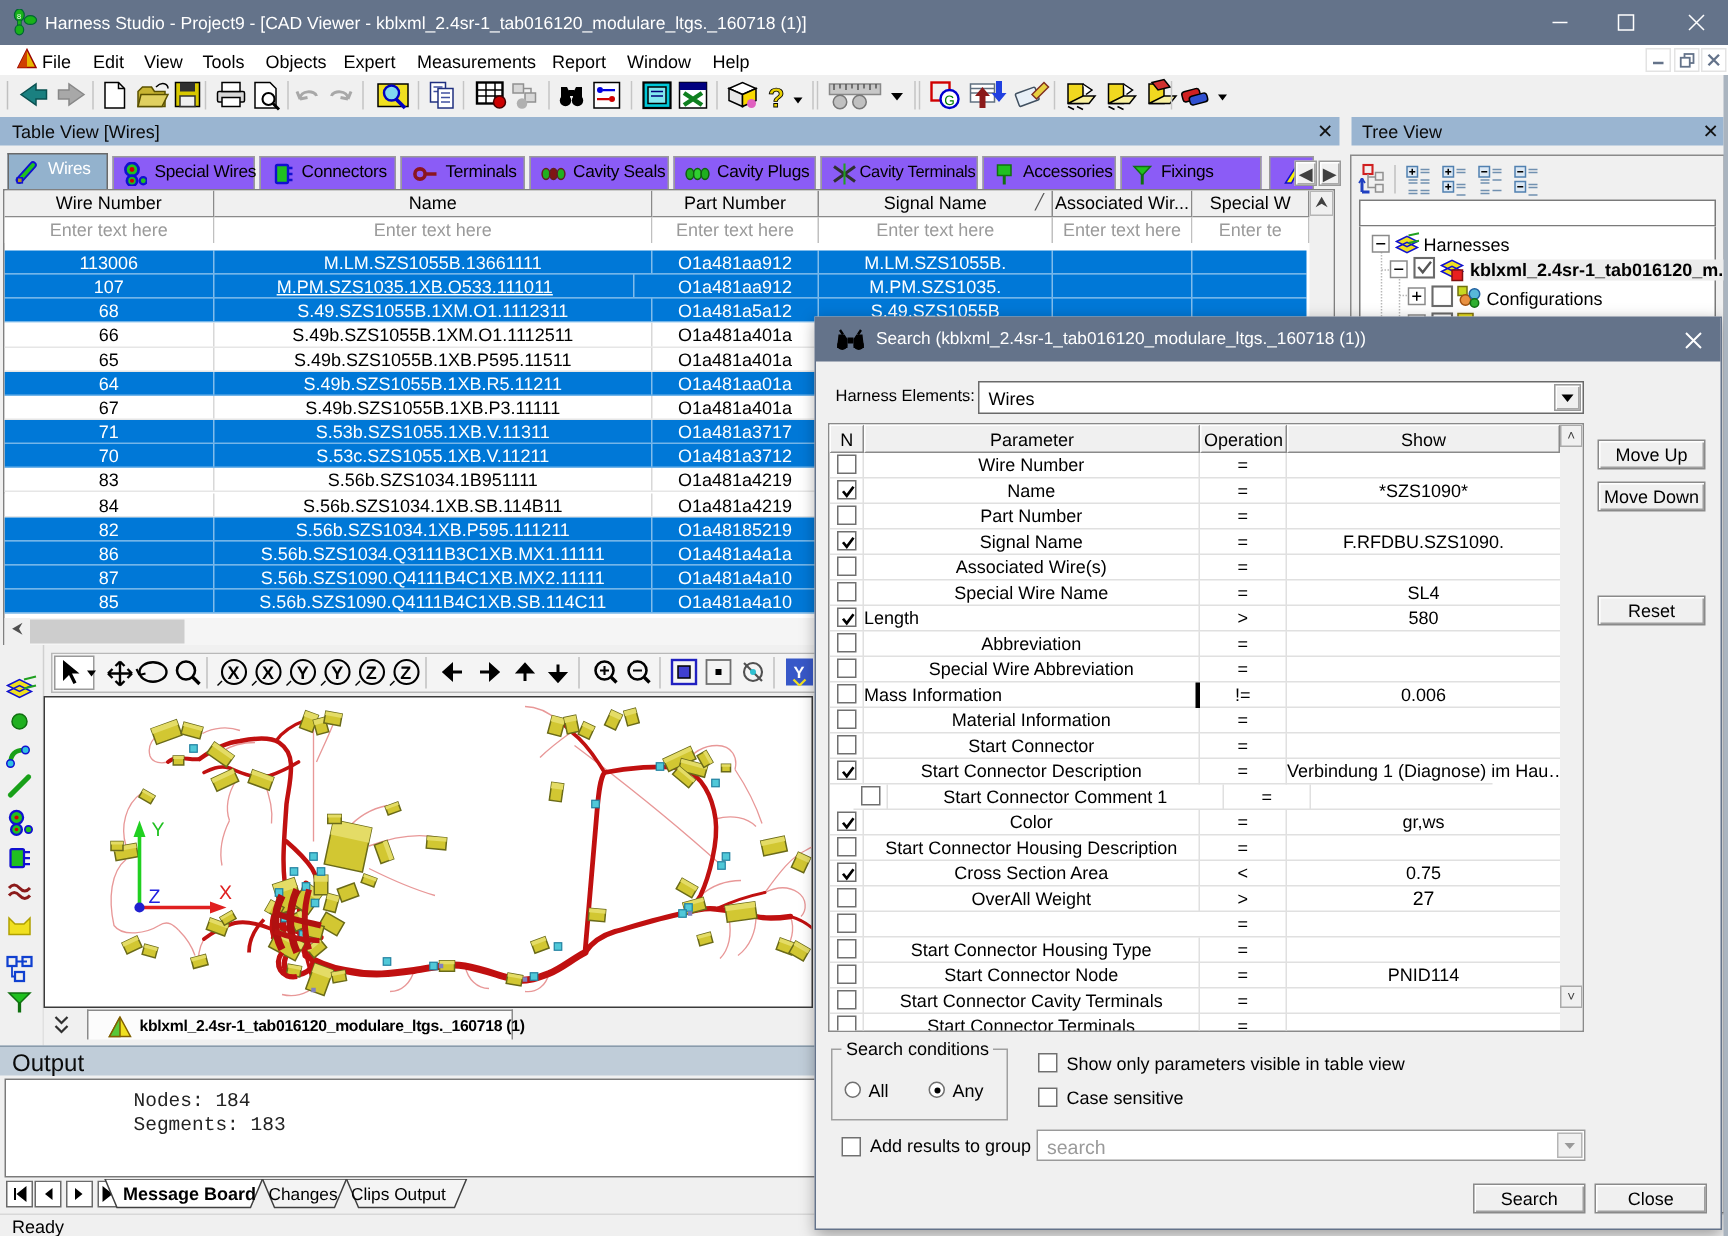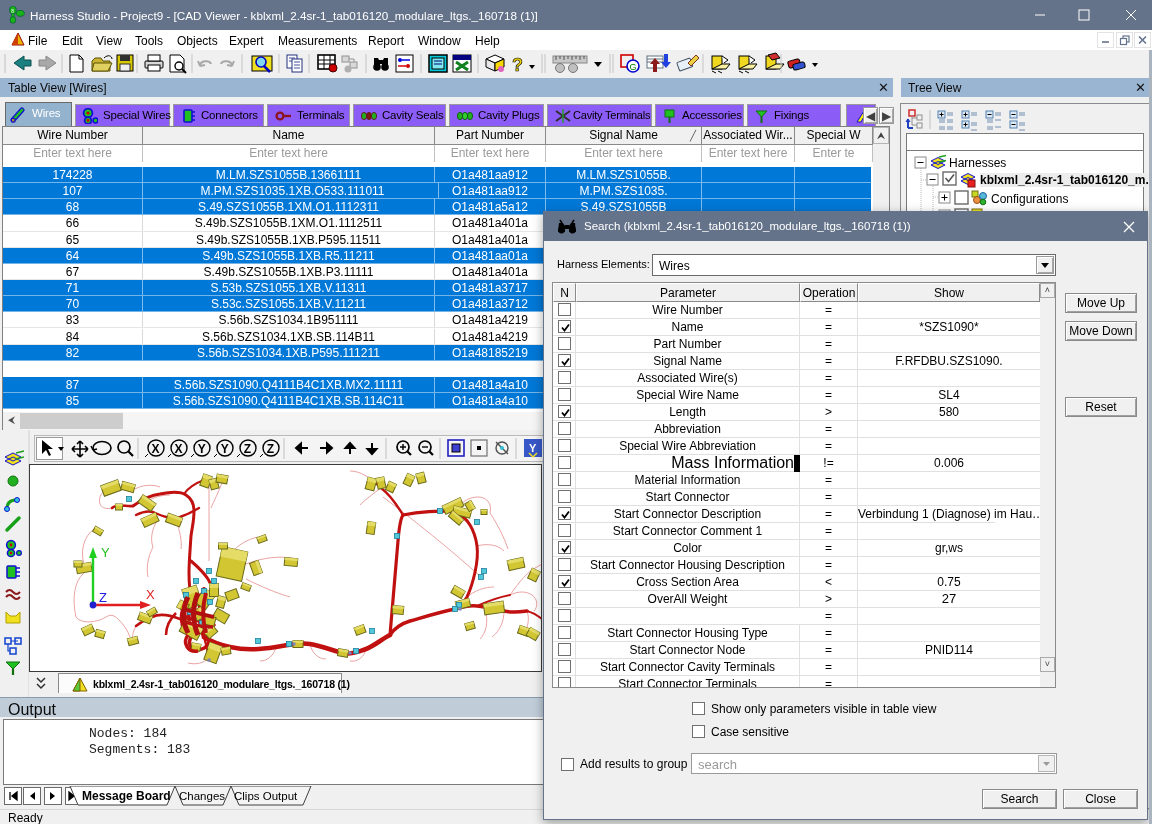--- a/index.html
+++ b/index.html
@@ -317,30 +317,30 @@
       <div class="hdrcell" style="left:792px;top:0px;width:78px;height:18px;line-height:17px">Special W</div>
       <div class="fltcell" style="left:0px;top:18px;width:140px;height:17px;line-height:16px">Enter text here</div>
       <div class="fltcell" style="left:140px;top:18px;width:292px;height:17px;line-height:16px">Enter text here</div>
       <div class="fltcell" style="left:432px;top:18px;width:111px;height:17px;line-height:16px">Enter text here</div>
       <div class="fltcell" style="left:543px;top:18px;width:156px;height:17px;line-height:16px">Enter text here</div>
       <div class="fltcell" style="left:699px;top:18px;width:93px;height:17px;line-height:16px">Enter text here</div>
       <div class="fltcell" style="left:792px;top:18px;width:78px;height:17px;line-height:16px">Enter te</div>
 
       <div id="rows" class="abs" style="left:0;top:40px;width:870px;height:245px">
       <div class="drow rowsel" style="top:0.0px;border-bottom:1px solid rgba(255,255,255,0.45);">
-            <div class="dcell" style="left:0px;width:140px;">174228</div>
+            <div class="dcell" style="left:0px;width:140px;">113006</div>
             <div class="dcell" style="left:140px;width:292px;">M.LM.SZS1055B.13661111</div>
             <div class="dcell" style="left:432px;width:111px;">O1a481aa912</div>
             <div class="dcell" style="left:543px;width:156px;">M.LM.SZS1055B.</div>
             <div class="dcell" style="left:699px;width:93px;"></div>
             <div class="dcell" style="left:792px;width:78px;"></div>
           </div>
       <div class="drow rowsel" style="top:16.1px;border-bottom:1px solid rgba(255,255,255,0.45);">
             <div class="dcell" style="left:0px;width:140px;">107</div>
-            <div class="dcell" style="left:144px;width:292px;">M.PM.SZS1035.1XB.O533.111011</div>
+            <div class="dcell" style="left:128px;width:292px;text-decoration:underline;">M.PM.SZS1035.1XB.O533.111011</div>
             <div class="dcell" style="left:432px;width:111px;">O1a481aa912</div>
             <div class="dcell" style="left:543px;width:156px;">M.PM.SZS1035.</div>
             <div class="dcell" style="left:699px;width:93px;"></div>
             <div class="dcell" style="left:792px;width:78px;"></div>
           </div>
       <div class="drow rowsel" style="top:32.3px;border-bottom:1px solid rgba(255,255,255,0.45);">
             <div class="dcell" style="left:0px;width:140px;">68</div>
             <div class="dcell" style="left:140px;width:292px;">S.49.SZS1055B.1XM.O1.1112311</div>
             <div class="dcell" style="left:432px;width:111px;">O1a481a5a12</div>
             <div class="dcell" style="left:543px;width:156px;">S.49.SZS1055B</div>
@@ -408,20 +408,28 @@
             <div class="dcell" style="left:140px;width:292px;border-right:1px solid #d8d8d8;">S.56b.SZS1034.1XB.SB.114B11</div>
             <div class="dcell" style="left:432px;width:111px;border-right:1px solid #d8d8d8;">O1a481a4219</div>
             <div class="dcell" style="left:543px;width:156px;border-right:1px solid #d8d8d8;"></div>
             <div class="dcell" style="left:699px;width:93px;border-right:1px solid #d8d8d8;"></div>
             <div class="dcell" style="left:792px;width:78px;border-right:1px solid #d8d8d8;"></div>
           </div>
       <div class="drow rowsel" style="top:177.6px;border-bottom:1px solid rgba(255,255,255,0.45);">
             <div class="dcell" style="left:0px;width:140px;">82</div>
             <div class="dcell" style="left:140px;width:292px;">S.56b.SZS1034.1XB.P595.111211</div>
             <div class="dcell" style="left:432px;width:111px;">O1a48185219</div>
+            <div class="dcell" style="left:543px;width:156px;"></div>
+            <div class="dcell" style="left:699px;width:93px;"></div>
+            <div class="dcell" style="left:792px;width:78px;"></div>
+          </div>
+      <div class="drow rowsel" style="top:193.8px;border-bottom:1px solid rgba(255,255,255,0.45);">
+            <div class="dcell" style="left:0px;width:140px;">86</div>
+            <div class="dcell" style="left:140px;width:292px;">S.56b.SZS1034.Q3111B3C1XB.MX1.11111</div>
+            <div class="dcell" style="left:432px;width:111px;">O1a481a4a1a</div>
             <div class="dcell" style="left:543px;width:156px;"></div>
             <div class="dcell" style="left:699px;width:93px;"></div>
             <div class="dcell" style="left:792px;width:78px;"></div>
           </div>
       <div class="drow rowsel" style="top:209.9px;border-bottom:1px solid rgba(255,255,255,0.45);">
             <div class="dcell" style="left:0px;width:140px;">87</div>
             <div class="dcell" style="left:140px;width:292px;">S.56b.SZS1090.Q4111B4C1XB.MX2.11111</div>
             <div class="dcell" style="left:432px;width:111px;">O1a481a4a10</div>
             <div class="dcell" style="left:543px;width:156px;"></div>
             <div class="dcell" style="left:699px;width:93px;"></div>
@@ -1117,42 +1125,42 @@
             <div class="abs" style="left:247px;top:0;width:58px;height:17px;text-align:center;line-height:16px;font-size:12px;border-right:1px solid #e0e0e0">=</div>
             <div class="abs" style="left:305px;top:0;width:182px;height:17px;text-align:center;line-height:16px;font-size:12px;white-space:nowrap;overflow:hidden">SL4</div>
             <div class="abs" style="left:0;top:0;width:23px;height:17px;border-right:1px solid #e0e0e0"></div>
           </div>
       <div class="abs" style="left:0;top:102px;width:487px;height:17px;border-bottom:1px solid #e0e0e0">
             <div class="abs" style="left:5px;top:1px;width:13px;height:13px;background:#fff;border:1px solid #707070">
               <svg style="position:absolute;left:1px;top:1px" width="11" height="11">
                 <path d="M2 5.5 L4.5 8.5 L9 2.5" fill="none" stroke="#000" stroke-width="1.8"></path>
               </svg>
             </div>
-            <div class="abs" style="left:23px;top:0;width:224px;height:17px;text-align:center;line-height:16px;font-size:12px;border-right:1px solid #e0e0e0;white-space:nowrap;overflow:hidden">Length</div>
+            <div class="abs" style="left:23px;top:0;width:224px;height:17px;text-align:left;line-height:16px;font-size:12px;border-right:1px solid #e0e0e0;white-space:nowrap;overflow:hidden">Length</div>
             <div class="abs" style="left:247px;top:0;width:58px;height:17px;text-align:center;line-height:16px;font-size:12px;border-right:1px solid #e0e0e0">&gt;</div>
             <div class="abs" style="left:305px;top:0;width:182px;height:17px;text-align:center;line-height:16px;font-size:12px;white-space:nowrap;overflow:hidden">580</div>
             <div class="abs" style="left:0;top:0;width:23px;height:17px;border-right:1px solid #e0e0e0"></div>
           </div>
       <div class="abs" style="left:0;top:119px;width:487px;height:17px;border-bottom:1px solid #e0e0e0">
             <div class="abs" style="left:5px;top:1px;width:13px;height:13px;background:#fff;border:1px solid #707070"></div>
             <div class="abs" style="left:23px;top:0;width:224px;height:17px;text-align:center;line-height:16px;font-size:12px;border-right:1px solid #e0e0e0;white-space:nowrap;overflow:hidden">Abbreviation</div>
             <div class="abs" style="left:247px;top:0;width:58px;height:17px;text-align:center;line-height:16px;font-size:12px;border-right:1px solid #e0e0e0">=</div>
             <div class="abs" style="left:305px;top:0;width:182px;height:17px;text-align:center;line-height:16px;font-size:12px;white-space:nowrap;overflow:hidden"></div>
             <div class="abs" style="left:0;top:0;width:23px;height:17px;border-right:1px solid #e0e0e0"></div>
           </div>
       <div class="abs" style="left:0;top:136px;width:487px;height:17px;border-bottom:1px solid #e0e0e0">
             <div class="abs" style="left:5px;top:1px;width:13px;height:13px;background:#fff;border:1px solid #707070"></div>
             <div class="abs" style="left:23px;top:0;width:224px;height:17px;text-align:center;line-height:16px;font-size:12px;border-right:1px solid #e0e0e0;white-space:nowrap;overflow:hidden">Special Wire Abbreviation</div>
             <div class="abs" style="left:247px;top:0;width:58px;height:17px;text-align:center;line-height:16px;font-size:12px;border-right:1px solid #e0e0e0">=</div>
             <div class="abs" style="left:305px;top:0;width:182px;height:17px;text-align:center;line-height:16px;font-size:12px;white-space:nowrap;overflow:hidden"></div>
             <div class="abs" style="left:0;top:0;width:23px;height:17px;border-right:1px solid #e0e0e0"></div>
           </div>
       <div class="abs" style="left:0;top:153px;width:487px;height:17px;border-bottom:1px solid #e0e0e0">
             <div class="abs" style="left:5px;top:1px;width:13px;height:13px;background:#fff;border:1px solid #707070"></div>
-            <div class="abs" style="left:23px;top:0;width:224px;height:17px;text-align:right;line-height:16px;font-size:16px;border-right:6px solid #000000;white-space:nowrap;overflow:hidden">Mass Information</div>
+            <div class="abs" style="left:23px;top:0;width:224px;height:17px;text-align:left;line-height:16px;font-size:12px;border-right:3px solid #000000;white-space:nowrap;overflow:hidden">Mass Information</div>
             <div class="abs" style="left:247px;top:0;width:58px;height:17px;text-align:center;line-height:16px;font-size:12px;border-right:1px solid #e0e0e0">!=</div>
             <div class="abs" style="left:305px;top:0;width:182px;height:17px;text-align:center;line-height:16px;font-size:12px;white-space:nowrap;overflow:hidden">0.006</div>
             <div class="abs" style="left:0;top:0;width:23px;height:17px;border-right:1px solid #e0e0e0"></div>
           </div>
       <div class="abs" style="left:0;top:170px;width:487px;height:17px;border-bottom:1px solid #e0e0e0">
             <div class="abs" style="left:5px;top:1px;width:13px;height:13px;background:#fff;border:1px solid #707070"></div>
             <div class="abs" style="left:23px;top:0;width:224px;height:17px;text-align:center;line-height:16px;font-size:12px;border-right:1px solid #e0e0e0;white-space:nowrap;overflow:hidden">Material Information</div>
             <div class="abs" style="left:247px;top:0;width:58px;height:17px;text-align:center;line-height:16px;font-size:12px;border-right:1px solid #e0e0e0">=</div>
             <div class="abs" style="left:305px;top:0;width:182px;height:17px;text-align:center;line-height:16px;font-size:12px;white-space:nowrap;overflow:hidden"></div>
             <div class="abs" style="left:0;top:0;width:23px;height:17px;border-right:1px solid #e0e0e0"></div>
@@ -1168,21 +1176,21 @@
             <div class="abs" style="left:5px;top:1px;width:13px;height:13px;background:#fff;border:1px solid #707070">
               <svg style="position:absolute;left:1px;top:1px" width="11" height="11">
                 <path d="M2 5.5 L4.5 8.5 L9 2.5" fill="none" stroke="#000" stroke-width="1.8"></path>
               </svg>
             </div>
             <div class="abs" style="left:23px;top:0;width:224px;height:17px;text-align:center;line-height:16px;font-size:12px;border-right:1px solid #e0e0e0;white-space:nowrap;overflow:hidden">Start Connector Description</div>
             <div class="abs" style="left:247px;top:0;width:58px;height:17px;text-align:center;line-height:16px;font-size:12px;border-right:1px solid #e0e0e0">=</div>
             <div class="abs" style="left:305px;top:0;width:182px;height:17px;text-align:center;line-height:16px;font-size:12px;white-space:nowrap;overflow:hidden">Verbindung 1 (Diagnose) im Hau…</div>
             <div class="abs" style="left:0;top:0;width:23px;height:17px;border-right:1px solid #e0e0e0"></div>
           </div>
-      <div class="abs" style="left:0;top:221px;width:537px;height:17px;border-bottom:1px solid #e0e0e0">
+      <div class="abs" style="left:16px;top:221px;width:537px;height:17px;border-bottom:1px solid #e0e0e0">
             <div class="abs" style="left:5px;top:1px;width:13px;height:13px;background:#fff;border:1px solid #707070"></div>
             <div class="abs" style="left:23px;top:0;width:224px;height:17px;text-align:center;line-height:16px;font-size:12px;border-right:1px solid #e0e0e0;white-space:nowrap;overflow:hidden">Start Connector Comment 1</div>
             <div class="abs" style="left:247px;top:0;width:58px;height:17px;text-align:center;line-height:16px;font-size:12px;border-right:1px solid #e0e0e0">=</div>
             <div class="abs" style="left:305px;top:0;width:182px;height:17px;text-align:center;line-height:16px;font-size:12px;white-space:nowrap;overflow:hidden"></div>
             <div class="abs" style="left:0;top:0;width:23px;height:17px;border-right:1px solid #e0e0e0"></div>
           </div>
       <div class="abs" style="left:0;top:238px;width:487px;height:17px;border-bottom:1px solid #e0e0e0">
             <div class="abs" style="left:5px;top:1px;width:13px;height:13px;background:#fff;border:1px solid #707070">
               <svg style="position:absolute;left:1px;top:1px" width="11" height="11">
                 <path d="M2 5.5 L4.5 8.5 L9 2.5" fill="none" stroke="#000" stroke-width="1.8"></path>
@@ -1255,20 +1263,29 @@
       </div>
       <div class="abs" style="left:487px;top:0;width:15px;height:404px;background:#f0f0f0">
         <div class="sbtn" style="left:0;top:0;width:15px;height:15px;line-height:13px;font-size:9px;border-color:#aaa">˄</div>
         <div class="sbtn" style="left:0;top:374px;width:15px;height:15px;line-height:13px;font-size:9px;border-color:#aaa">˅</div>
       </div>
     </div>
     <div class="btn3d" style="left:521px;top:81px;width:72px;height:20px;line-height:19px">Move Up</div>
     <div class="btn3d" style="left:521px;top:109px;width:72px;height:20px;line-height:19px">Move Down</div>
     <div class="btn3d" style="left:521px;top:185px;width:72px;height:20px;line-height:19px">Reset</div>
 
+    <div class="abs" style="left:10px;top:487px;width:118px;height:48px;border:1px solid #a0a0a0">
+      <span style="position:absolute;left:6px;top:-8px;background:#f0f0f0;padding:0 3px;font-size:12px">Search conditions</span>
+      <div class="abs" style="left:8px;top:21px;width:11px;height:11px;border:1px solid #707070;border-radius:50%;background:#fff"></div>
+      <span style="position:absolute;left:24px;top:20px;font-size:12px">All</span>
+      <div class="abs" style="left:64px;top:21px;width:11px;height:11px;border:1px solid #707070;border-radius:50%;background:#fff">
+        <div style="position:absolute;left:2.5px;top:2.5px;width:4px;height:4px;border-radius:50%;background:#000"></div>
+      </div>
+      <span style="position:absolute;left:80px;top:20px;font-size:12px">Any</span>
+    </div>
     <div class="chk" style="left:148px;top:490px"></div>
     <span class="ptext" style="left:167px;top:490px">Show only parameters visible in table view</span>
     <div class="chk" style="left:148px;top:513px"></div>
     <span class="ptext" style="left:167px;top:513px">Case sensitive</span>
     <div class="chk" style="left:17px;top:546px"></div>
     <span class="ptext" style="left:36px;top:545px">Add results to group</span>
     <div class="abs" style="left:147px;top:541px;width:366px;height:21px;background:#fff;border:1px solid #9a9a9a">
       <span style="position:absolute;left:6px;top:3px;font-size:13px;color:#9a9a9a">search</span>
       <div class="abs" style="right:1px;top:1px;width:17px;height:17px;background:#f0f0f0;border:1px solid #b5b5b5">
         <svg width="15" height="15">

